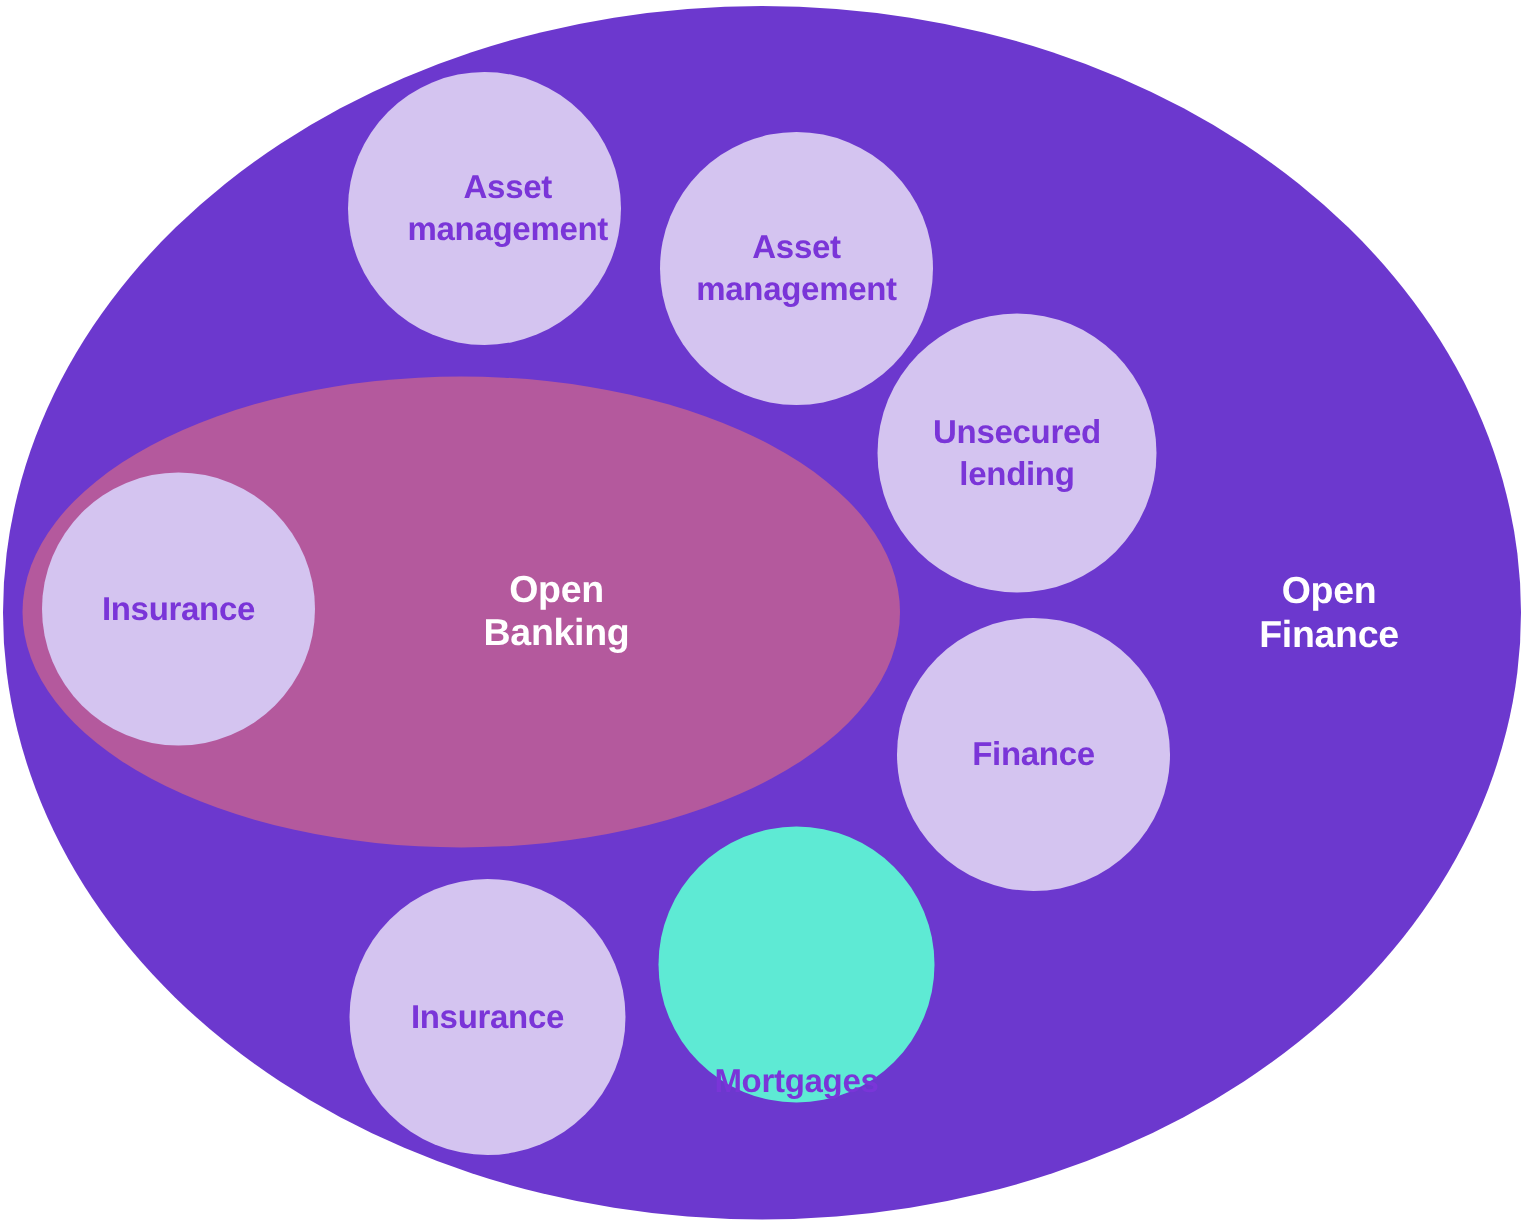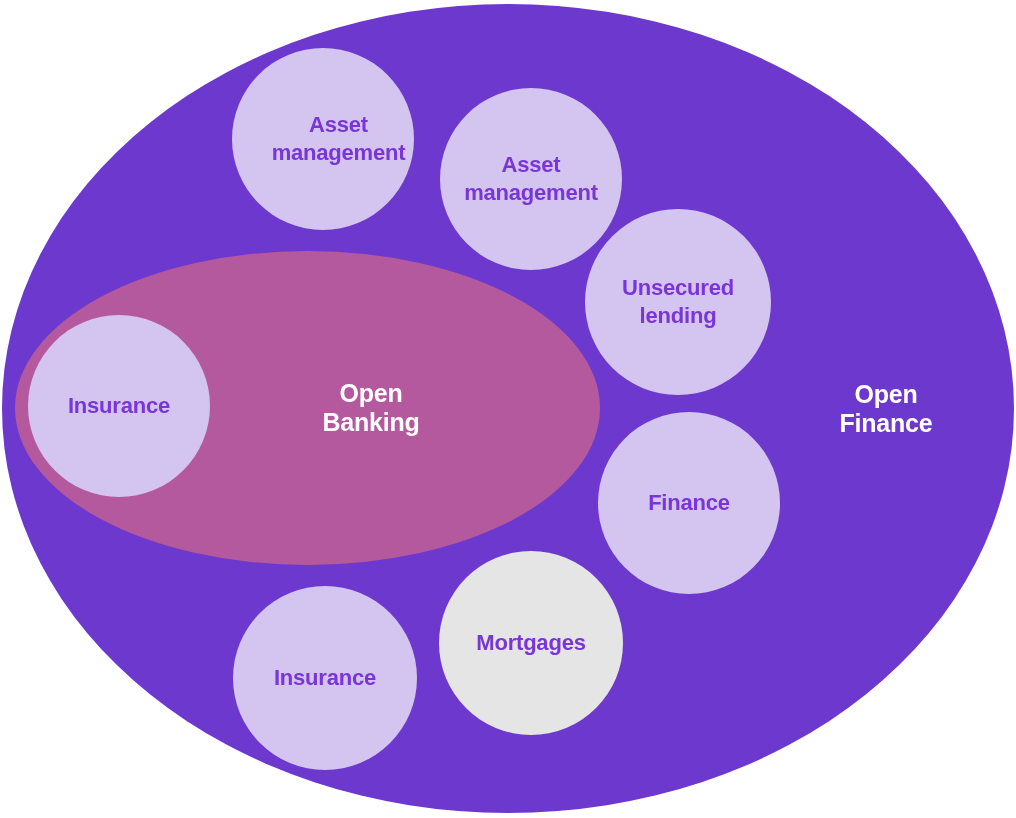--- a/index.html
+++ b/index.html
@@ -88,21 +88,21 @@
 
   <div class="circle c-unsecured" style="background-color: rgb(212, 196, 240);">
     <span class="clabel" style="color: rgb(122, 53, 216);">Unsecured
 lending</span>
   </div>
 
   <div class="circle c-pensions" style="background-color: rgb(212, 196, 240);">
     <span class="clabel" style="color: rgb(122, 53, 216);">Finance</span>
   </div>
 
-  <div class="circle c-mortgages" style="background-color: #e5e5e5;">
+  <div class="circle c-mortgages" style="background-color: #5eead4; align-items: flex-end;">
     <span class="clabel" style="color: rgb(122, 53, 216);">Mortgages</span>
   </div>
 
   <div class="circle c-insurance" style="background-color: rgb(212, 196, 240);">
     <span class="clabel" style="color: rgb(122, 53, 216);">Insurance</span>
   </div>
 
   <div class="circle c-payments" style="background-color: rgb(212, 196, 240);">
     <span class="clabel" style="color: rgb(122, 53, 216);">Insurance</span>
   </div>

